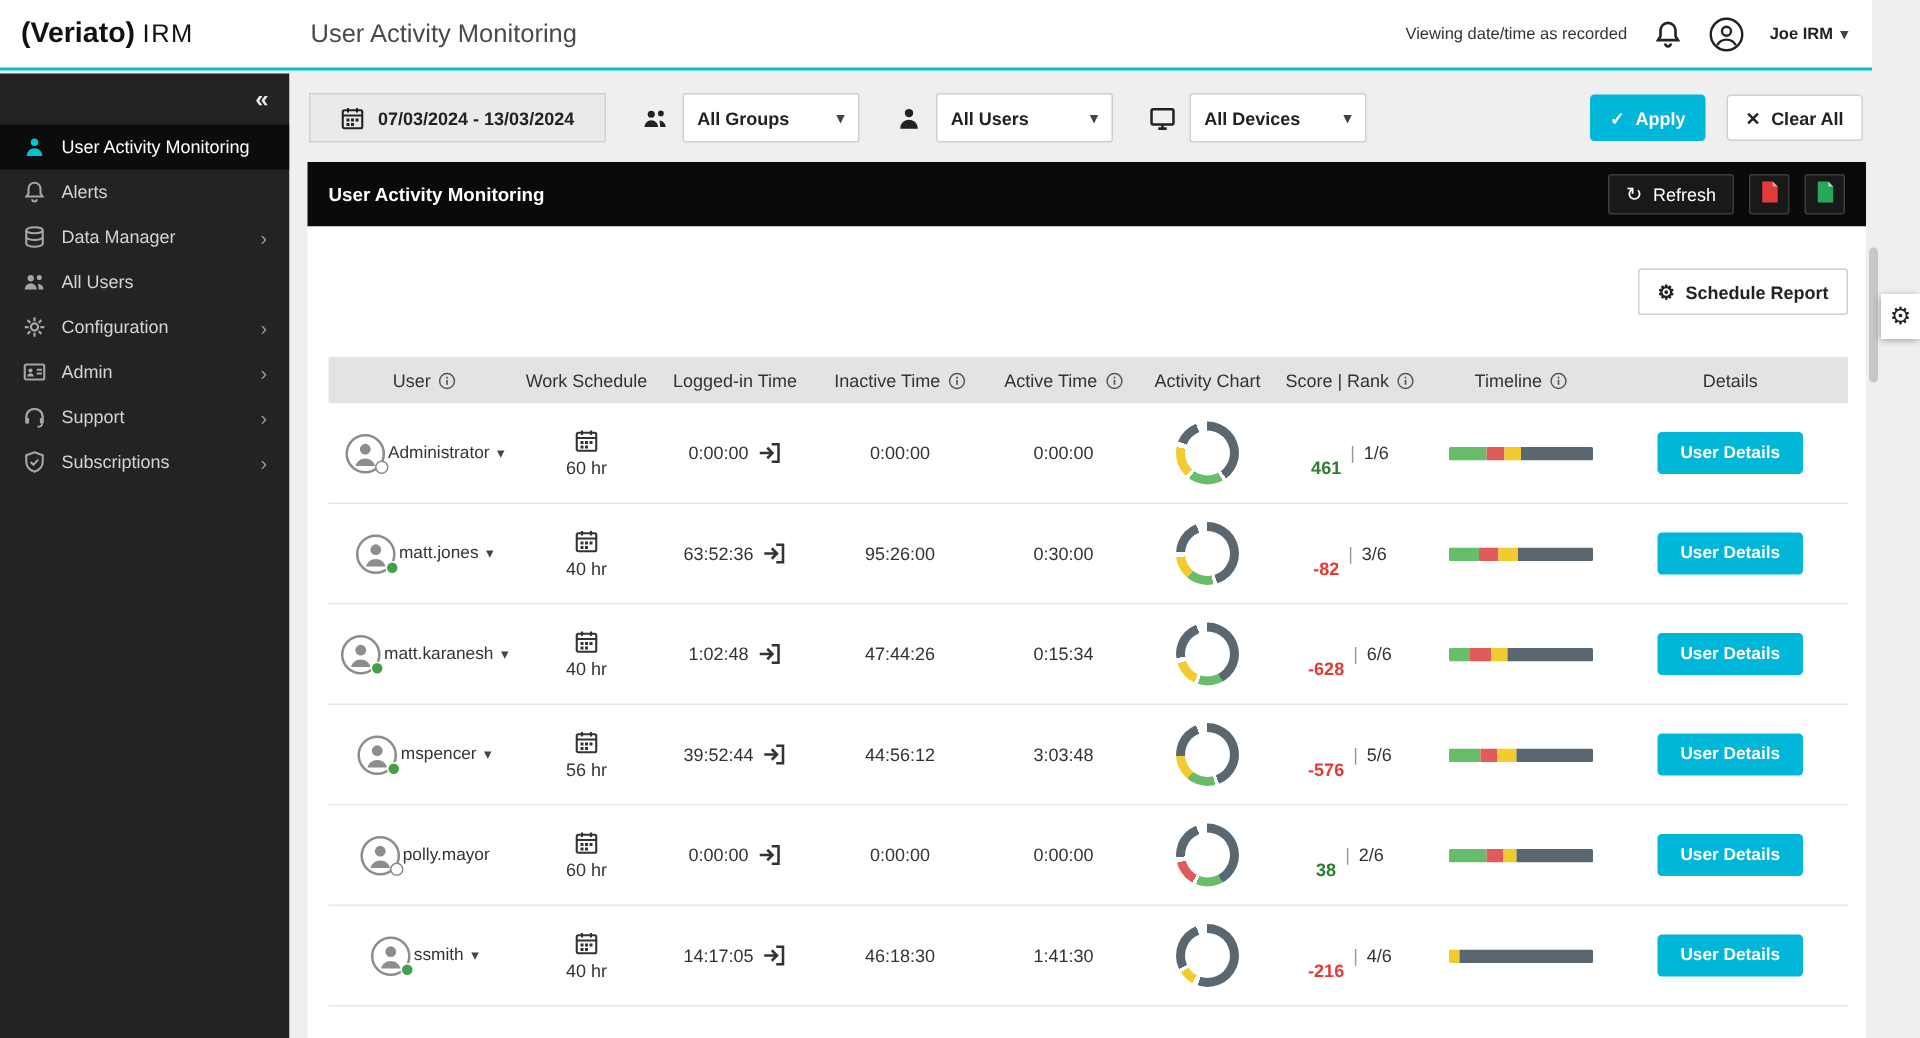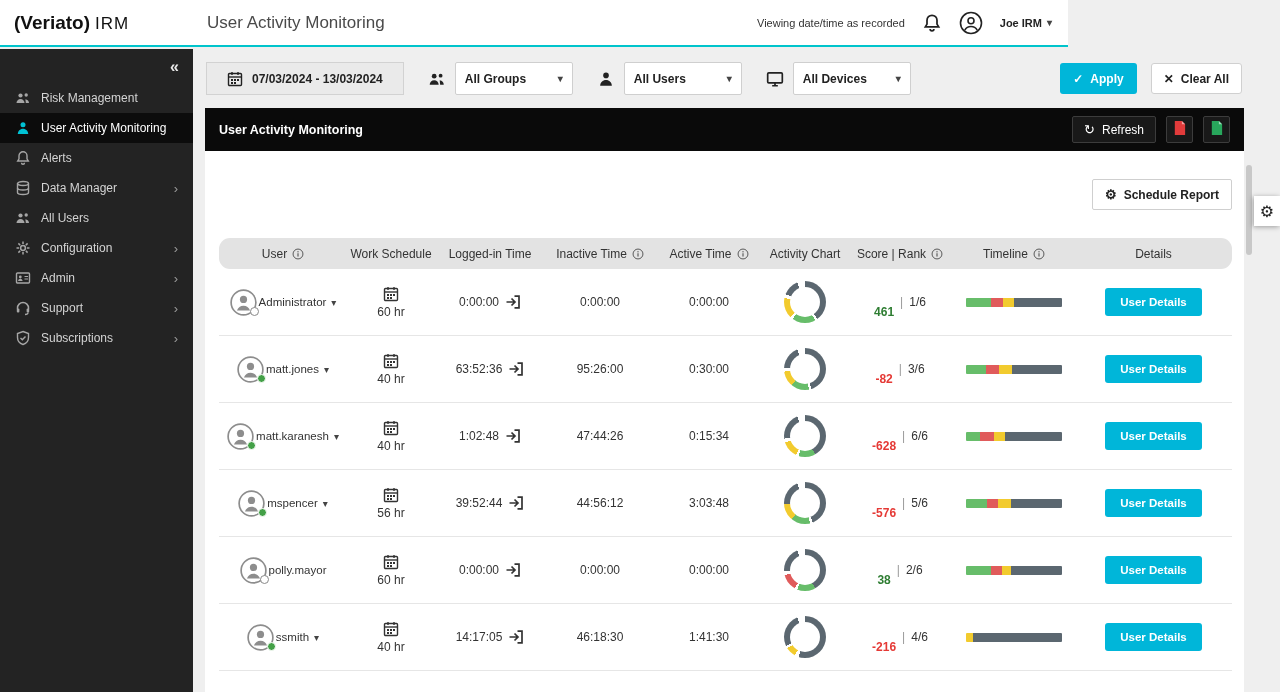--- a/index.html
+++ b/index.html
@@ -3,21 +3,21 @@
 <meta charset="utf-8">
 <style>
   * { box-sizing: border-box; margin: 0; padding: 0; }
   html, body {
     width: 1280px; height: 692px; overflow: hidden;
     font-family: "Liberation Sans", sans-serif;
     background: #efefef; color: #222;
   }
   
   .topbar {
-    position: absolute; top: 0; left: 0; width: 1068px; height: 47px;
+    position: absolute; top: 0; left: 0; width: 1248px; height: 47px;
     background: #fff; border-bottom: 2px solid var(--topbar-border, #00c4cc);
     display: flex; align-items: center; z-index: 30;
   }
   .logo { width: 193px; padding-left: 14px; display: flex; align-items: baseline; gap: 5px; color: #111; }
   .logo-primary { font-weight: 800; font-size: 19px; }
   .logo-secondary { font-weight: 400; font-size: 17px; letter-spacing: 1px; }
   .page-title { margin-left: 14px; font-size: 17px; color: #4a4a4a; }
   .topbar-right { margin-left: auto; display: flex; align-items: center; gap: 17px; padding-right: 16px; }
   .viewing-note { font-size: 11px; color: #333; }
   .tb-icon { display: inline-flex; color: #222; cursor: pointer; }
@@ -54,21 +54,21 @@
   .btn-refresh { display: flex; align-items: center; gap: 7px; background: #191919; border: 1px solid #3c3c3c; color: #fff; height: 27px; padding: 0 11px; font-size: 12px; border-radius: 2px; cursor: pointer; font-family: inherit; }
   .refresh-glyph { font-size: 13px; }
   .doc-btn { width: 27px; height: 27px; background: #191919; border: 1px solid #3c3c3c; border-radius: 2px; display: flex; align-items: center; justify-content: center; cursor: pointer; }
   .panel { background: #fff; height: 541px; padding: 16px 10px 0 12px; position: relative; overflow: hidden; }
   .schedule-row { display: flex; justify-content: flex-end; padding: 12px 2px 0 0; }
   .btn-schedule { display: flex; align-items: center; gap: 7px; background: #fff; border: 1px solid #cfcfcf; border-radius: 2px; height: 31px; padding: 0 12px; font-size: 12px; font-weight: 700; color: #222; cursor: pointer; font-family: inherit; }
   .gear-glyph { font-size: 13px; }
   
   .table { margin: 28px 2px 0 2px; }
   .thead, .trow { display: grid; grid-template-columns: 128px 88px 110px 110px 108px 84px 106px 122px 1fr; align-items: center; }
-  .thead { background: #e3e3e3; height: 31px; font-size: 12px; color: #333; border-radius: 11px; }
+  .thead { background: #e3e3e3; height: 31px; font-size: 12px; color: #333; }
   .th { display: flex; align-items: center; justify-content: center; gap: 5px; }
   .info { display: inline-flex; }
   .trow { height: 67px; border-bottom: 1px solid #e6e6e6; background: #fff; }
   .cell { display: flex; align-items: center; justify-content: center; font-size: 12px; color: #333; gap: 6px; }
   .cell .icon { display: inline-flex; color: #333; }
   .cell .icon svg { width: 16px; height: 16px; }
   .user-cell { flex-direction: row; gap: 2px; }
   .avatar-wrap { position: relative; display: inline-flex; }
   .status-dot { position: absolute; right: -2px; bottom: 0; width: 9px; height: 9px; border-radius: 50%; }
   .status-dot.online { background: #43a047; border: 1.5px solid #fff; }
@@ -116,31 +116,20 @@
       <span class="caret">▾</span>
     </span>
   </div>
 </div>
 
 <div class="sidebar">
   <div class="collapse">
     <span>«</span>
   </div>
   <div id="sidebar-menu">
-      <div class="side-item">
-        <span class="icon">
-          <svg viewBox="0 0 16 16">
-            <circle cx="5.5" cy="5.5" r="2.1" fill="currentColor"></circle>
-            <path d="M1.5 13c0-2.2 1.8-4 4-4s4 1.8 4 4z" fill="currentColor"></path>
-            <circle cx="11.2" cy="5" r="1.7" fill="currentColor"></circle>
-            <path d="M10.4 9.2c2.2.3 3.6 2 3.6 3.8h-3.2z" fill="currentColor"></path>
-          </svg>
-        </span>
-        <span class="side-label">Risk Management</span>
-      </div>
       <div class="side-item active">
         <span class="icon">
           <svg viewBox="0 0 16 16">
             <circle cx="8" cy="4.8" r="2.5" fill="currentColor"></circle>
             <path d="M2.8 14c0-2.9 2.3-5.2 5.2-5.2s5.2 2.3 5.2 5.2z" fill="currentColor"></path>
           </svg>
         </span>
         <span class="side-label">User Activity Monitoring</span>
       </div>
       <div class="side-item">

